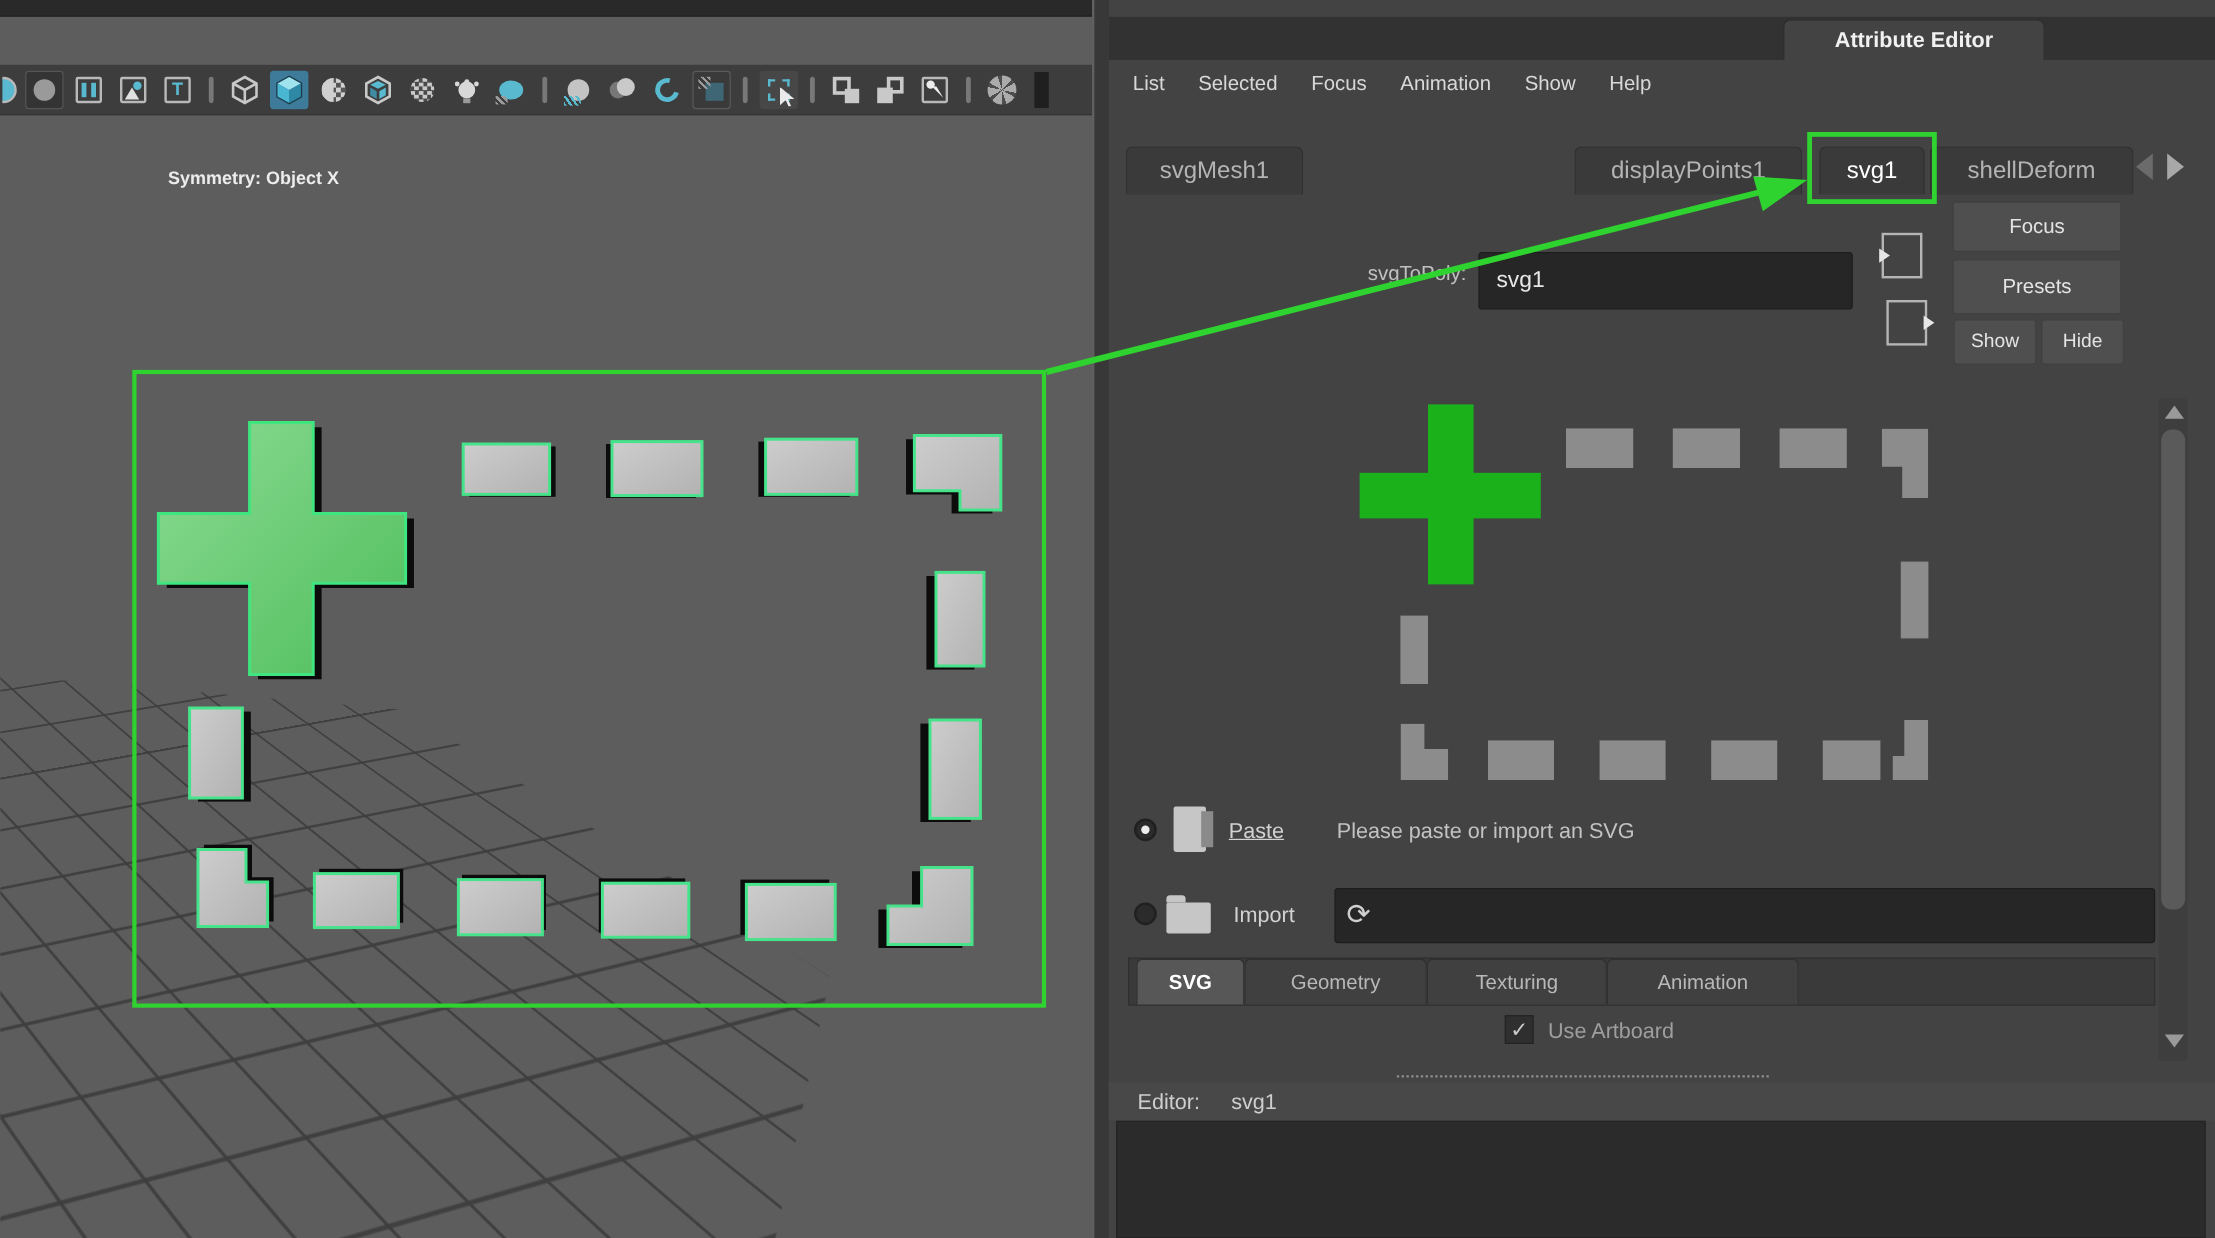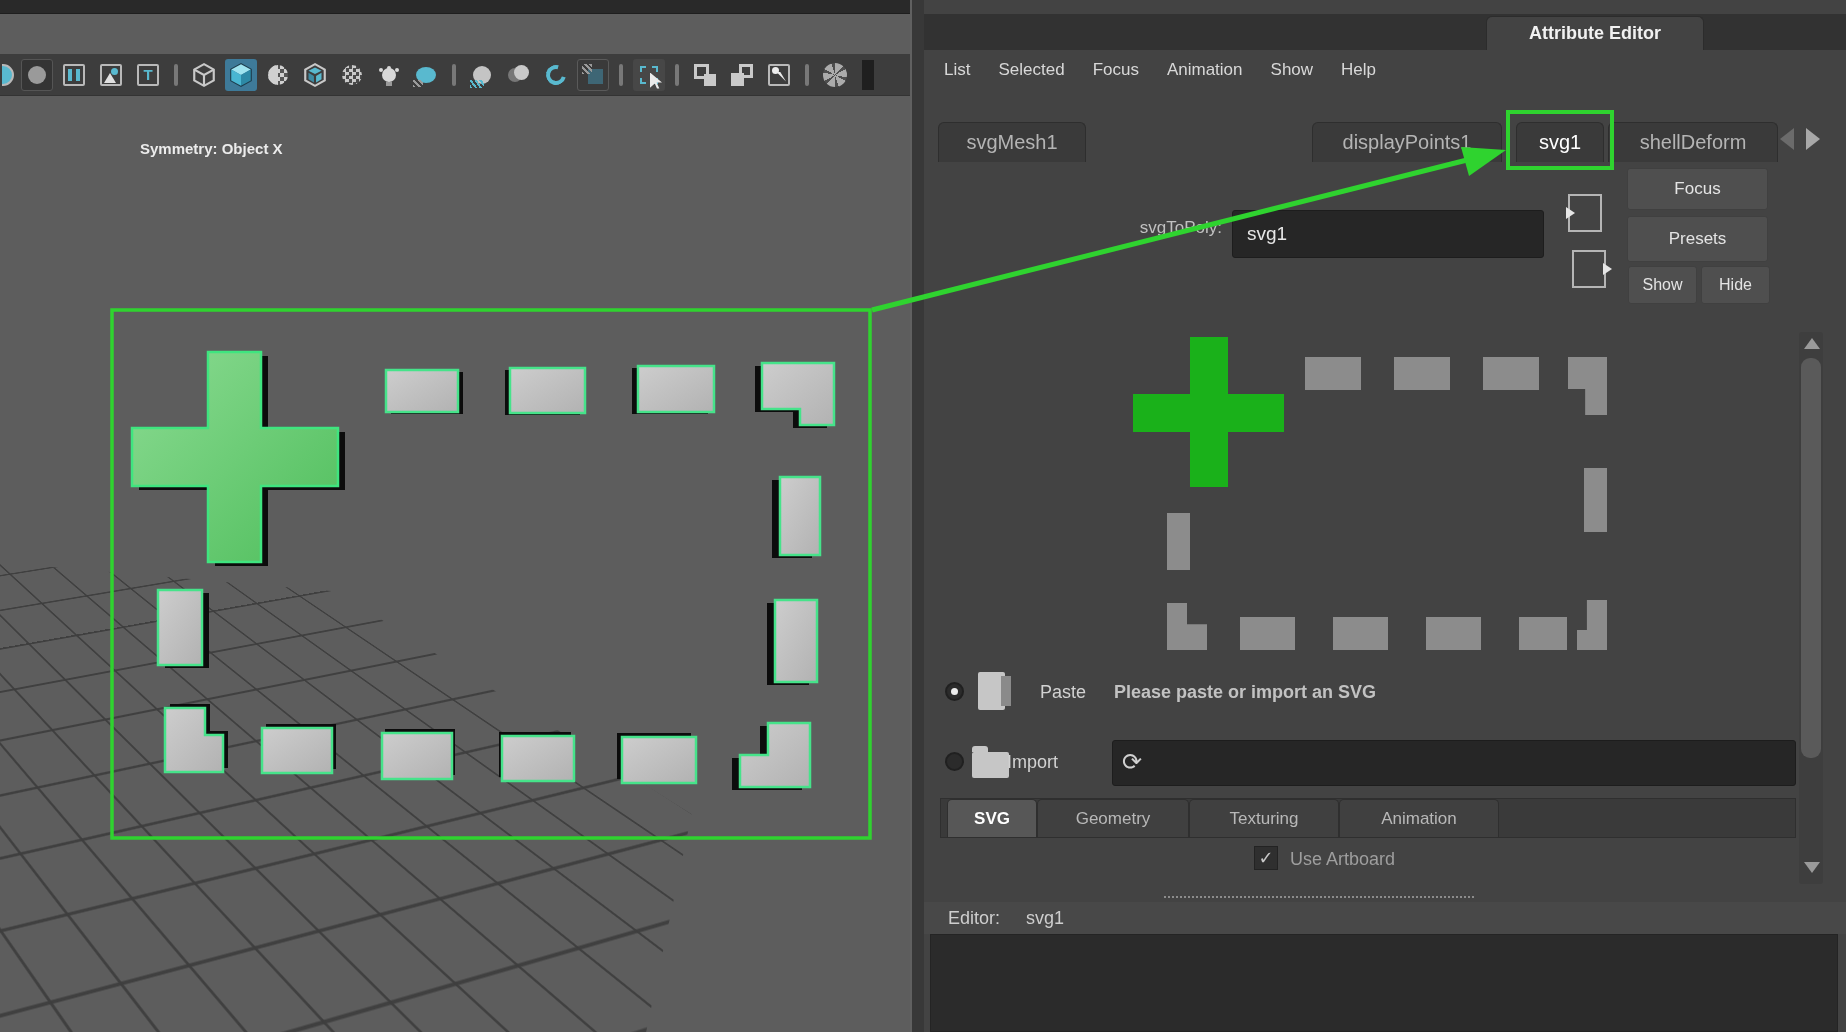--- a/index.html
+++ b/index.html
@@ -84,21 +84,21 @@
   .sb-track { position:absolute; left:875px; top:332px; width:24px; height:552px; background:#3e3e3e; border-radius:3px; }
   .sb-thumb { position:absolute; left:877px; top:358px; width:20px; height:400px; background:#5a5a5a; border-radius:9px; }
   .sb-arrow { position:absolute; left:880px; width:0; height:0; border-left:8px solid transparent; border-right:8px solid transparent; }
   .sb-up   { top:338px; border-bottom:11px solid #9a9a9a; }
   .sb-down { top:862px; border-top:11px solid #9a9a9a; }
 
   
   .radio { position:absolute; width:19px; height:19px; border-radius:50%; background:#2b2b2b; border:2px solid #202020; }
   .radio.checked::after { content:""; position:absolute; left:4px; top:4px; width:7px; height:7px; border-radius:50%; background:#ececec; }
   .src-label { position:absolute; font-size:18px; color:#d2d2d2; }
-  .src-hint  { position:absolute; font-size:18px; color:#c2c2c2;font-weight:bold; }
+  .src-hint  { position:absolute; font-size:18px; color:#c2c2c2; }
   .paste-ic { position:absolute; left:54px; top:672px; width:27px; height:38px; background:#c6c6c6; border-radius:2px; }
   .paste-ic::after { content:""; position:absolute; right:-6px; top:4px; width:10px; height:30px; background:#8a8a8a; }
   .folder-ic { position:absolute; left:48px; top:752px; width:37px; height:26px; background:#c6c6c6; border-radius:2px; }
   .folder-ic::before { content:""; position:absolute; left:0; top:-6px; width:16px; height:6px; background:#c6c6c6; border-radius:3px 3px 0 0; }
   #import-field { left:188px; top:740px; width:684px; height:46px; padding-left:44px; }
   .refresh-ic { position:absolute; left:198px; top:748px; font-size:24px; color:#d0d0d0; }
 
   
   .subtab-strip { position:absolute; left:16px; top:798px; width:856px; height:40px; background:#3a3a3a; border:1px solid #2f2f2f;
                   display:flex; align-items:flex-end; }
@@ -337,26 +337,26 @@
     <div class="pv-dash" style="left:502px;top:617px;width:55px;height:33px;"></div>
     <div class="pv-dash" style="left:595px;top:617px;width:48px;height:33px;"></div>
 
     <div class="sb-track"></div>
     <div class="sb-thumb"></div>
     <div class="sb-arrow sb-up"></div>
     <div class="sb-arrow sb-down"></div>
 
     <div class="radio checked" style="left:21px;top:682px;"></div>
     <div class="paste-ic"></div>
-    <div class="src-label" style="left:116px;top:682px;">Paste</div>
+    <div class="src-label" style="left:100px;top:682px;text-decoration:underline;">Paste</div>
     <div class="src-hint" style="left:190px;top:682px;">Please paste or import an SVG</div>
 
     <div class="radio" style="left:21px;top:752px;"></div>
     <div class="folder-ic"></div>
-    <div class="src-label" style="left:83px;top:752px;">Import</div>
+    <div class="src-label" style="left:104px;top:752px;">Import</div>
     <input class="txt-field" id="import-field" value="" style="">
     <div class="refresh-ic">⟳</div>
 
     <div class="subtab-strip">
       <div class="subtab active" style="width:90px;margin-left:6px;">SVG</div>
       <div class="subtab" style="width:152px;">Geometry</div>
       <div class="subtab" style="width:150px;">Texturing</div>
       <div class="subtab" style="width:160px;">Animation</div>
     </div>
 

